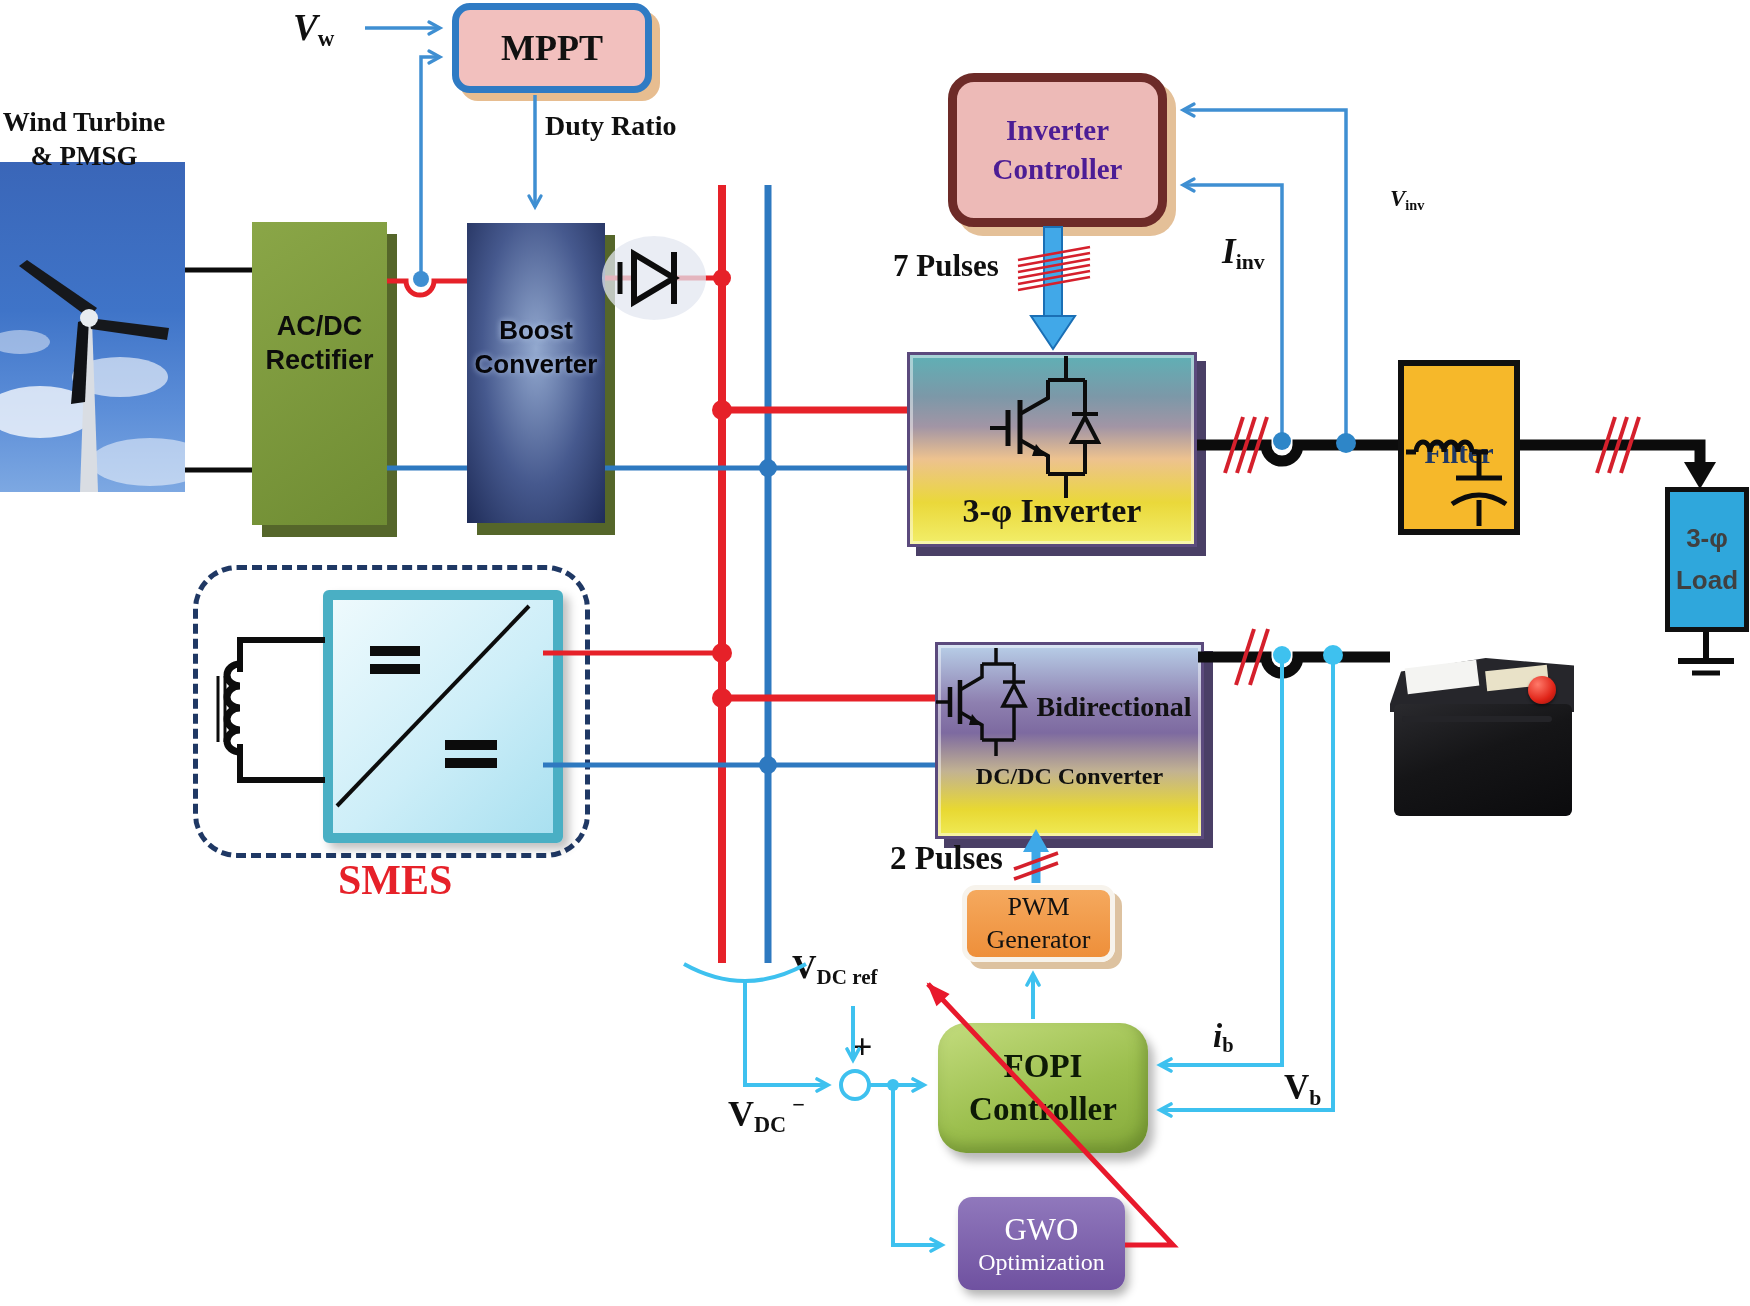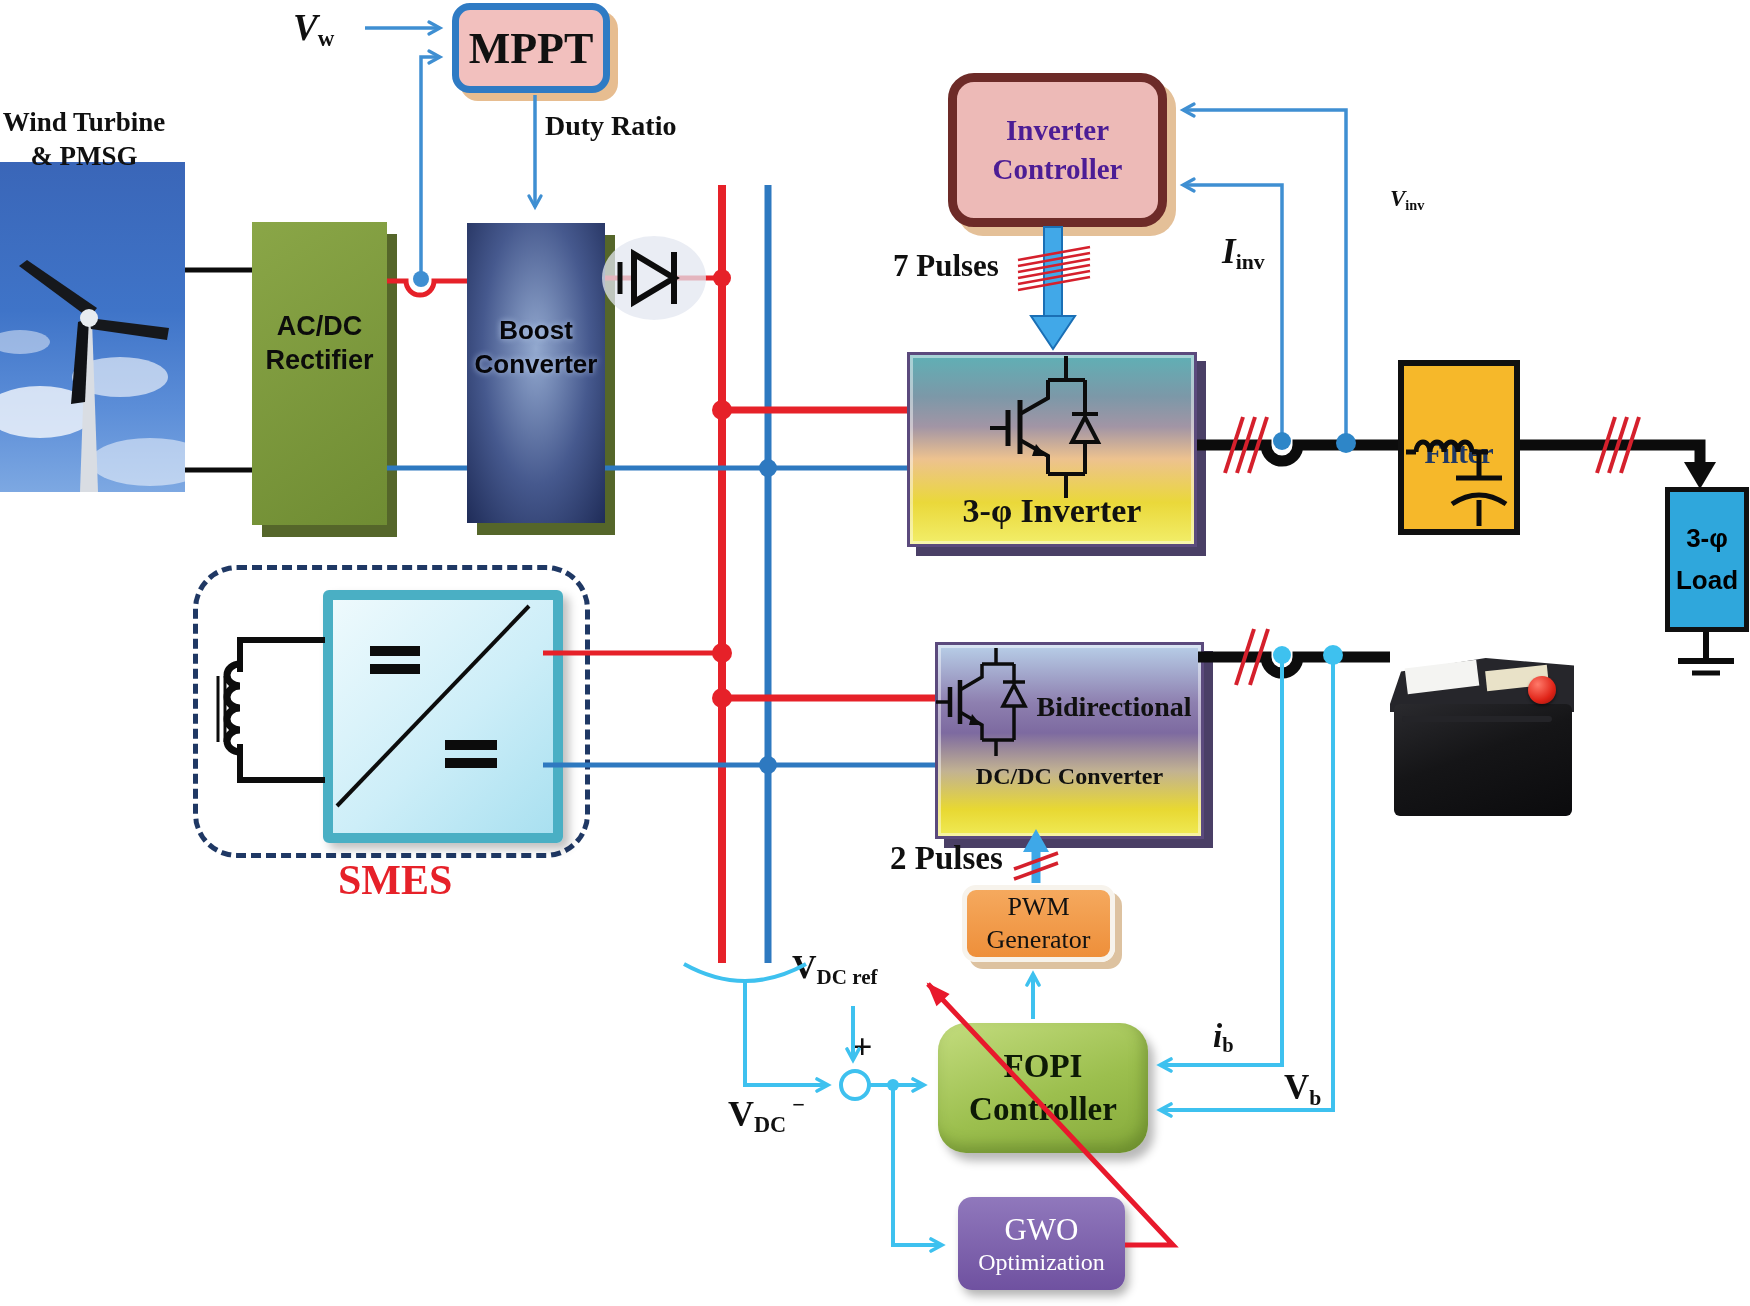--- a/index.html
+++ b/index.html
@@ -4,23 +4,23 @@
 <style>
   html,body{margin:0;padding:0;background:#fff;}
   #canvas{position:relative;width:1750px;height:1306px;background:#fff;overflow:hidden;
           font-family:"Liberation Serif",serif;}
   .abs{position:absolute;}
   .blk{position:absolute;box-sizing:border-box;display:flex;flex-direction:column;
        align-items:center;justify-content:center;text-align:center;}
   
   #photo{left:0;top:162px;width:185px;height:330px;
      background:linear-gradient(180deg,#3a66b8 0%,#3f74c8 45%,#5c8ed8 75%,#7da8e2 100%);}
-  #mppt{left:452px;top:3px;width:158px;height:90px;background:#f2c0be;
+  #mppt{left:452px;top:3px;width:200px;height:90px;background:#f2c0be;
      border:7px solid #2f7bc4;border-radius:18px;box-shadow:8px 8px 0 #e7bd90;
-     font-weight:bold;font-size:44px;color:#111;}
+     font-weight:bold;font-size:36px;color:#111;}
   #rectifier{left:252px;top:222px;width:135px;height:303px;
      background:linear-gradient(145deg,#8aa647,#6f8c33);box-shadow:10px 12px 0 #55662a;
      font-family:"Liberation Sans",sans-serif;font-weight:bold;font-size:27px;color:#0c0c0c;
      padding-bottom:60px;line-height:1.25;}
   #boost{left:467px;top:223px;width:138px;height:300px;
      background:radial-gradient(ellipse at 50% 42%,#93a9cf 0%,#46598e 55%,#1f2c58 100%);
      box-shadow:10px 12px 0 #55662a;
      font-family:"Liberation Sans",sans-serif;font-weight:bold;font-size:26px;color:#06060a;
      padding-bottom:50px;line-height:1.3;text-shadow:0 0 6px rgba(190,210,240,.8);}
   #invctrl{left:948px;top:73px;width:219px;height:154px;background:#edbab7;
@@ -28,21 +28,21 @@
      font-weight:bold;font-size:29px;color:#4c1d95;line-height:1.35;}
   #inverter{left:907px;top:352px;width:290px;height:195px;
      background:linear-gradient(180deg,#5fb0b5 0%,#7c98a8 22%,#a295a5 38%,#edc28f 55%,#ead83a 78%,#f2ee6a 100%);
      border:3px solid #5b4a7d;box-shadow:9px 9px 0 #4a3f66, inset 0 0 0 3px rgba(255,255,255,.45);
      justify-content:flex-end;font-weight:bold;font-size:34px;color:#111;padding-bottom:14px;}
   #filter{left:1398px;top:360px;width:122px;height:175px;background:#f6b82a;
      border:6px solid #101010;justify-content:center;padding-top:12px;
      font-weight:bold;font-size:29px;color:#1f3864;}
   #load{left:1665px;top:487px;width:84px;height:145px;background:#2fa7dc;
      border:5px solid #101010;font-family:"Liberation Sans",sans-serif;
-     font-weight:bold;font-size:26px;color:#000000;line-height:1.6;}
+     font-weight:bold;font-size:26px;color:#404040;line-height:1.6;}
   #smesbox{left:193px;top:565px;width:387px;height:283px;border:5px dashed #1f3864;border-radius:44px;}
   #smesconv{left:323px;top:590px;width:220px;height:233px;border:10px solid #4aafc4;border-radius:6px;
      background:linear-gradient(135deg,#eefafd 0%,#cdeef8 55%,#a9e0f0 100%);
      box-shadow:6px 6px 10px rgba(0,0,0,.25);}
   #dcdc{left:935px;top:642px;width:263px;height:191px;
      background:linear-gradient(180deg,#b8cfe8 0%,#8e80b0 30%,#7d6aa0 46%,#c2b292 66%,#e8d832 86%,#f0ea55 100%);
      border:3px solid #5b4a7d;box-shadow:9px 9px 0 #4a3f66, inset 0 0 0 3px rgba(255,255,255,.45);}
   #dcdc .t1{position:absolute;left:95px;right:6px;top:46px;font-weight:bold;font-size:28px;color:#111;text-align:center;}
   #dcdc .t2{position:absolute;left:0;right:0;top:118px;font-weight:bold;font-size:24px;color:#111;text-align:center;}
   #pwm{left:962px;top:885px;width:153px;height:77px;

